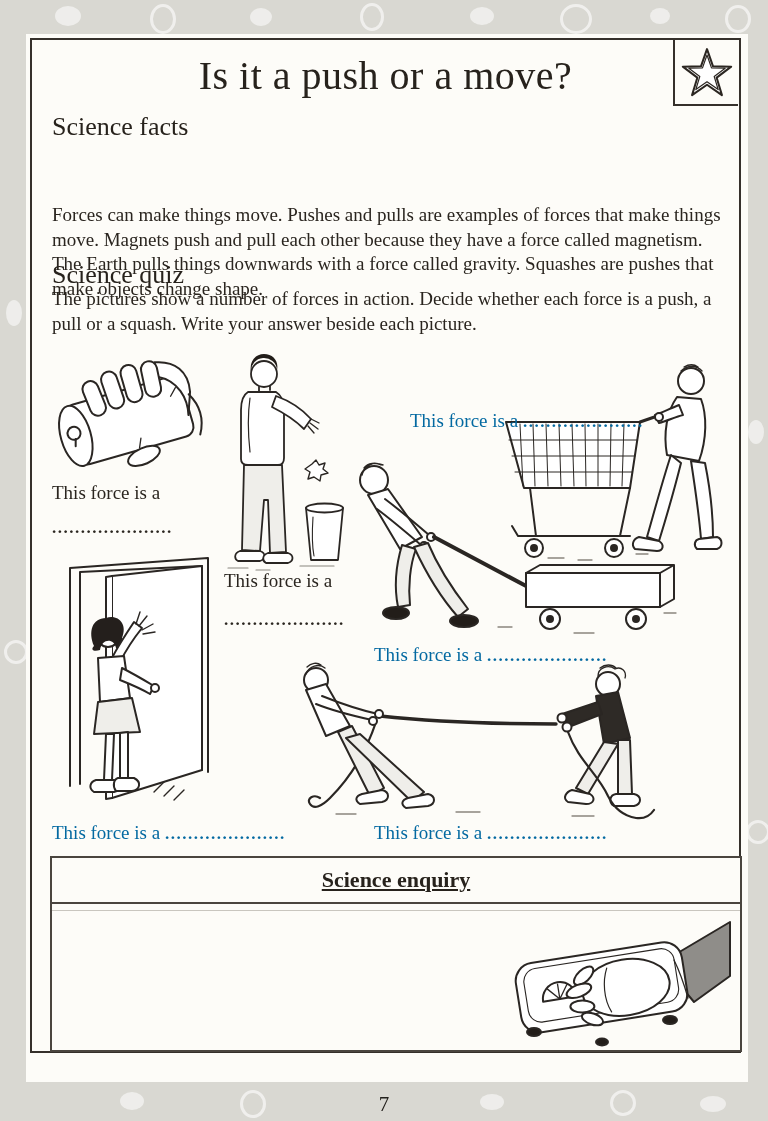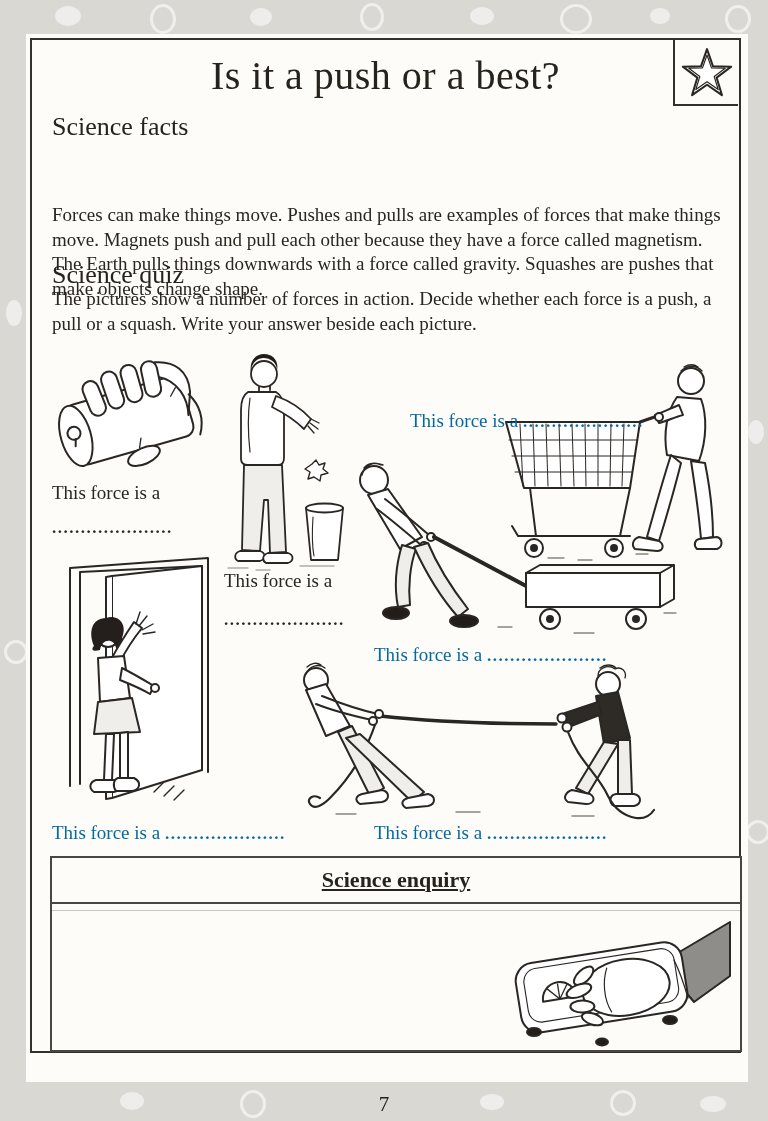--- a/index.html
+++ b/index.html
@@ -76,21 +76,21 @@
   <div class="doodle ring" style="left:240px;top:1090px;width:20px;height:22px;"></div>
   <div class="doodle" style="left:480px;top:1094px;width:24px;height:16px;"></div>
   <div class="doodle ring" style="left:610px;top:1090px;width:20px;height:20px;"></div>
   <div class="doodle" style="left:700px;top:1096px;width:26px;height:16px;"></div>
 </div>
 
 <div class="sheet"></div>
 
 <div class="frame">
 
-  <div class="page-title">Is it a push or a best?</div>
+  <div class="page-title">Is it a push or a move?</div>
 
   <div class="star-box">
     <svg width="56" height="58" viewBox="0 0 66 66">
       <path d="M33,6 L40.1,26.3 L61.5,26.7 L44.4,39.7 L50.6,60.3 L33,48 L15.4,60.3 L21.6,39.7 L4.5,26.7 L25.9,26.3 Z" fill="#fff" stroke="#2b2621" stroke-width="2.4" stroke-linejoin="round"></path>
       <path d="M33,13 L38.3,28.2 L54.4,28.5 L41.5,38.3 L46.2,53.7 L33,44.5 L19.8,53.7 L24.5,38.3 L11.6,28.5 L27.7,28.2 Z" fill="none" stroke="#2b2621" stroke-width="1.4" stroke-linejoin="round"></path>
     </svg>
   </div>
 
   <h2 class="sec" style="left:20px;top:72px;">Science facts</h2>
   <p class="body" style="left:20px;top:115px;width:672px;margin-top:48px;">Forces can make things move. Pushes and pulls are examples of forces that make things move. Magnets push and pull each other because they have a force called magnetism. The Earth pulls things downwards with a force called gravity. Squashes are pushes that make objects change shape.</p>

